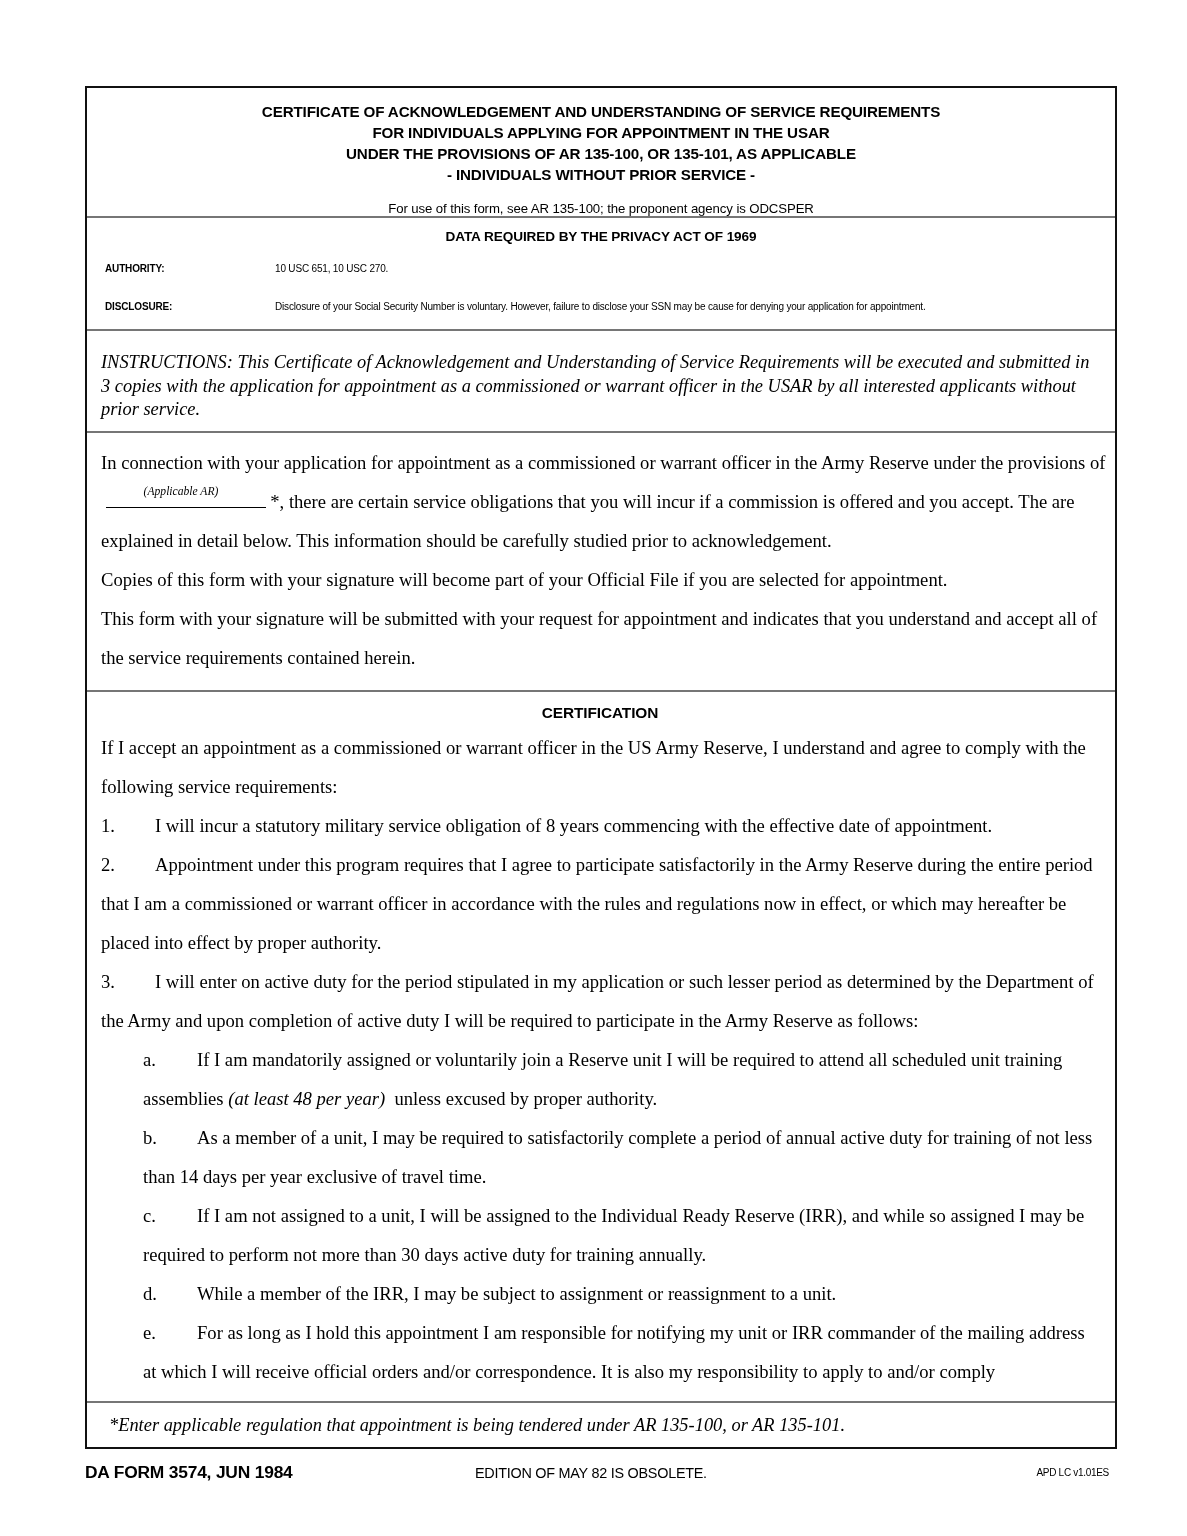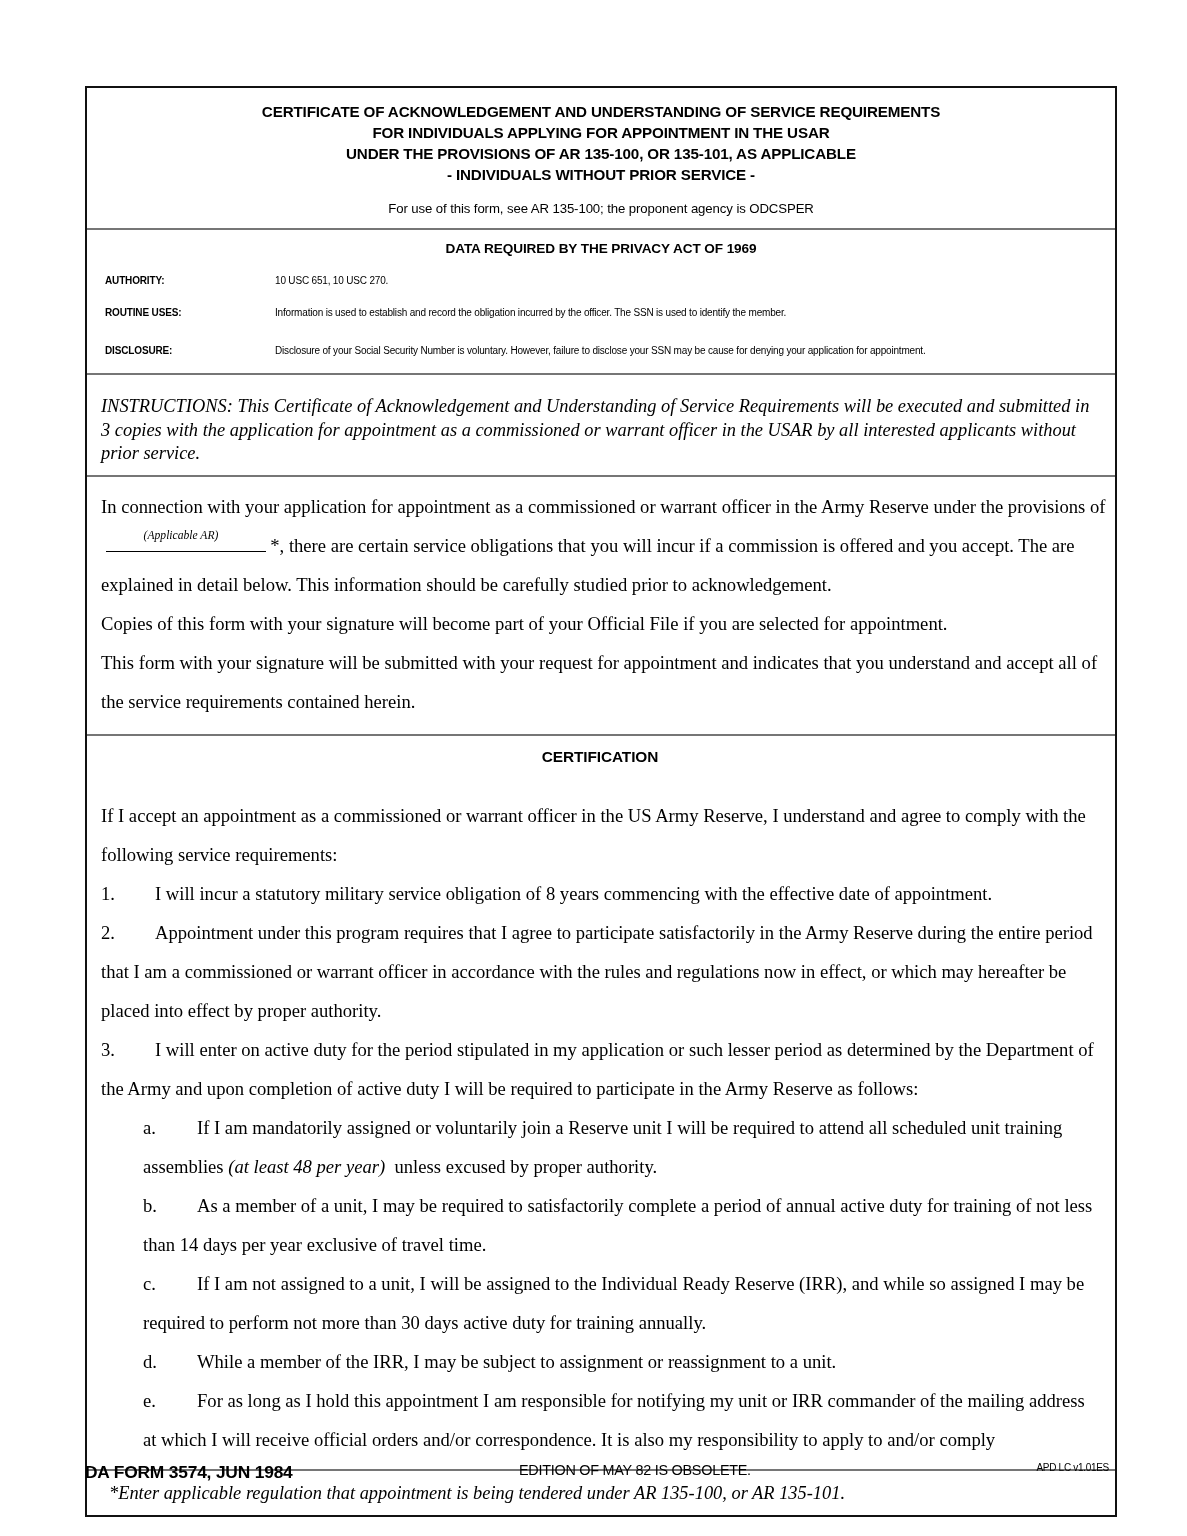--- a/index.html
+++ b/index.html
@@ -30,21 +30,21 @@
     border: 2px solid #111111;
     background: #ffffff;
   }
   .sec {
     border-bottom: 2px solid #767676;
   }
   .sec:last-child { border-bottom: none; }
 
   
   .hdr {
-    padding: 13px 18px 12px 18px;
+    padding: 13px 18px 0 18px;
     text-align: center;
   }
   .hdr-line {
     font-family: "Liberation Sans", sans-serif;
     font-weight: bold;
     font-size: 15.2px;
     line-height: 21px;
     letter-spacing: -0.15px;
   }
   .hdr-sub {
@@ -131,21 +131,21 @@
   
   .cert-sec {
     padding: 12px 16px 10px 14px;
     font-size: 18.6px;
   }
   .cert-title {
     font-family: "Liberation Sans", sans-serif;
     font-weight: bold;
     font-size: 15.4px;
     text-align: center;
-    margin-bottom: 30px;
+    margin-bottom: 6px;
     letter-spacing: -0.1px;
   }
   .cp {
     line-height: 39px;
     margin: 0;
   }
   .num {
     display: inline-block;
     width: 54px;
   }
@@ -164,22 +164,21 @@
     line-height: 22px;
   }
 
   
   .footer {
     position: absolute;
     left: 85px;
     top: 1462px;
     width: 1024px;
     display: flex;
-    align-items: flex-start;
-    gap: 44px;
+    align-items: center;
   }
   .footer-left {
     font-family: "Liberation Sans", sans-serif;
     font-weight: bold;
     font-size: 17.4px;
     letter-spacing: -0.2px;
     flex: 0 0 auto;
     width: 390px;
   }
   .footer-mid {
@@ -213,24 +212,20 @@
 
     <div class="sec pa">
       <div class="pa-title">DATA REQUIRED BY THE PRIVACY ACT OF 1969</div>
 
       <div class="pa-row">
         <div class="pa-label w1">AUTHORITY:</div>
         <div class="pa-val">10 USC 651, 10 USC 270.</div>
       </div>
 
 
-      <div class="pa-row">
-        <div class="pa-label w1">ROUTINE USES:</div>
-        <div class="pa-val">Information is used to establish and record the obligation incurred by the officer.  The SSN is used to identify the member.</div>
-      </div>
 
       <div class="pa-row spaced">
         <div class="pa-label w1">DISCLOSURE:</div>
         <div class="pa-val">Disclosure of your Social Security Number is voluntary.  However, failure to disclose your SSN may be cause for denying your application for appointment.</div>
       </div>
     </div>
 
     <div class="sec instr">INSTRUCTIONS:  This Certificate of Acknowledgement and Understanding of Service Requirements will be executed and submitted in 3 copies with the application for appointment as a commissioned or warrant officer in the USAR by all interested applicants without prior service.</div>
 
     <div class="sec body-sec">

